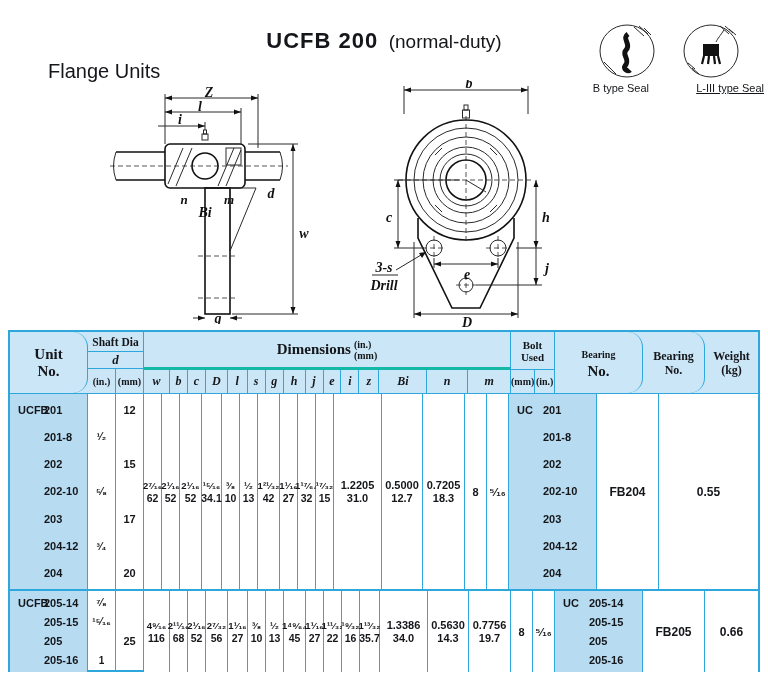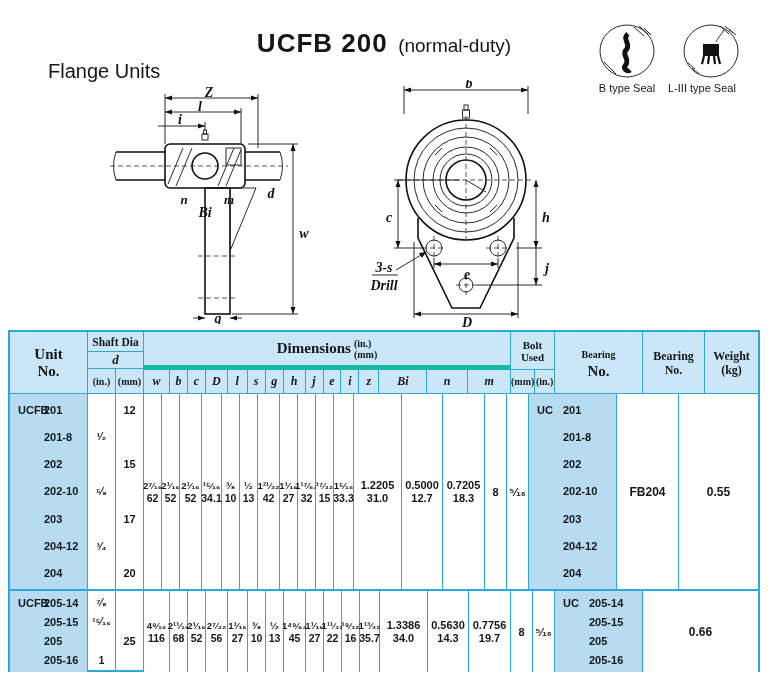--- a/index.html
+++ b/index.html
@@ -1,28 +1,28 @@
 <!DOCTYPE html>
 <html><head>
 <meta charset="utf-8">
 <style>
   html,body{margin:0;padding:0;background:#fff;}
   body{width:768px;height:681px;position:relative;font-family:"Liberation Sans",sans-serif;color:#14161a;overflow:hidden;}
 
   
   .title-row{position:absolute;left:0;top:28px;width:768px;text-align:center;white-space:nowrap;}
-  .title-main{font-size:26px;font-weight:bold;letter-spacing:1px;}
+  .title-main{font-size:22px;font-weight:bold;letter-spacing:1px;}
   .title-note{font-size:19px;font-weight:normal;margin-left:6px;}
   .section-label{position:absolute;left:48px;top:60px;font-size:20px;}
 
   .seal{position:absolute;top:22px;width:78px;text-align:center;}
   .seal-b{left:588px;} .seal-l3{left:672px;}
   .seal-caption{position:absolute;top:82px;font-size:11px;white-space:nowrap;}
-  .cap-b{left:581px;width:92px;text-align:center;}
-  .cap-l3{left:668px;width:96px;text-align:left;}
+  .cap-b{left:557px;width:92px;text-align:right;}
+  .cap-l3{left:668px;width:96px;text-align:right;text-decoration:underline;}
 
   svg{display:block;}
   .draw{position:absolute;}
   .d-left{left:108px;top:86px;}
   .d-right{left:366px;top:80px;}
   .tl{font-family:"Liberation Serif",serif;font-style:italic;font-weight:bold;font-size:14px;fill:#111;}
   .tls{font-family:"Liberation Serif",serif;font-style:italic;font-weight:bold;font-size:13px;fill:#111;}
   .ln{stroke:#2a2a2a;stroke-width:1;fill:none;}
   .lnb{stroke:#111;stroke-width:1.6;fill:none;}
   .dash{stroke:#2a2a2a;stroke-width:0.8;fill:none;stroke-dasharray:5 3;}
@@ -37,29 +37,29 @@
   .thead>div{border-right:1px solid #2da7dc;}
   .thead>div:last-child{border-right:none;}
 
   .w-unit{width:78px;} .w-sin{width:28px;} .w-smm{width:28px;}
   .w-w{width:26px;} .w-b{width:18px;} .w-c{width:18px;} .w-D{width:22px;} .w-l{width:20px;}
   .w-s{width:18px;} .w-g{width:18px;} .w-h{width:22px;} .w-j{width:18px;} .w-e{width:18px;}
   .w-i{width:18px;} .w-z{width:20px;} .w-Bi{width:48px;} .w-n{width:41px;} .w-m{width:42px;}
   .w-bm{width:22px;} .w-bi{width:22px;} .w-bear{width:88px;} .w-hous{width:62px;} .w-wt{flex:1;}
   .w-shaft{width:56px;} .w-dims{width:367px;} .w-bolt{width:44px;}
 
-  .hc{display:flex;flex-direction:column;align-items:center;justify-content:center;font-size:15px;line-height:17px;}
+  .hc{display:flex;flex-direction:column;align-items:center;justify-content:center;font-size:15px;line-height:17px;border-radius:15px;}
   .hc.small{font-size:12px;line-height:14px;}
   .hcol{display:flex;flex-direction:column;}
   .h-shaft{height:20px;display:flex;align-items:center;justify-content:center;font-size:11.5px;border-bottom:1px solid #2da7dc;}
   .h-d{height:17px;display:flex;align-items:center;justify-content:center;font-size:13px;font-style:italic;border-bottom:1px solid #2da7dc;}
   .h-units{flex:1;display:flex;}
   .h-units>div{flex:1;display:flex;align-items:center;justify-content:center;font-size:10px;}
   .h-units>div:first-child{border-right:1px solid #2da7dc;}
-  .h-dimtitle{height:38px;display:flex;align-items:center;justify-content:center;border-bottom:5px solid #14b8a6;}
+  .h-dimtitle{height:38px;display:flex;align-items:center;justify-content:center;border-bottom:3px solid #14b8a6;}
   .h-dimtitle .dlab{font-size:15px;}
   .h-stack{display:flex;flex-direction:column;font-size:10px;line-height:11px;margin-left:3px;align-items:flex-start;}
   .h-letters{flex:1;display:flex;}
   .h-letters>div{display:flex;align-items:center;justify-content:center;font-style:italic;font-size:12px;border-right:1px solid #2da7dc;}
   .h-letters>div:last-child{border-right:none;}
   .h-bolt{height:38px;display:flex;flex-direction:column;align-items:center;justify-content:center;font-size:11px;line-height:12px;border-bottom:1px solid #2da7dc;}
 
   .tgroup{display:flex;}
   .tg1{height:197px;border-bottom:2px solid #2da7dc;}
   .tg2{height:81px;}
@@ -405,24 +405,20 @@
         <div class="dmm">27</div>
       </div>
     <div class="dimcell w-e">
         <div class="din">1¹⁷⁄₆₄</div>
         <div class="dmm">32</div>
       </div>
     <div class="dimcell w-i">
         <div class="din">¹⁷⁄₃₂</div>
         <div class="dmm">15</div>
       </div>
-    <div class="dimcell w-z">
-        <div class="din">1⁵⁄₁₆</div>
-        <div class="dmm">33.3</div>
-      </div>
     <div class="dimcell w-Bi bigval">
         <div class="din">1.2205</div>
         <div class="dmm">31.0</div>
       </div>
     <div class="dimcell w-n bigval">
         <div class="din">0.5000</div>
         <div class="dmm">12.7</div>
       </div>
     <div class="dimcell w-m bigval">
         <div class="din">0.7205</div>
@@ -580,18 +576,21 @@
         </div>
       <div class="urow">
           <span class="upre"></span>
           <span>205</span>
         </div>
       <div class="urow">
           <span class="upre"></span>
           <span>205-16</span>
         </div>
     </div>
+    <div class="dimcell w-hous">
+        <div class="hwcell">FB205</div>
+      </div>
     <div class="dimcell w-wt">
         <div class="hwcell">0.66</div>
       </div>
   </div>
 
 </div>
 
 </body></html>

